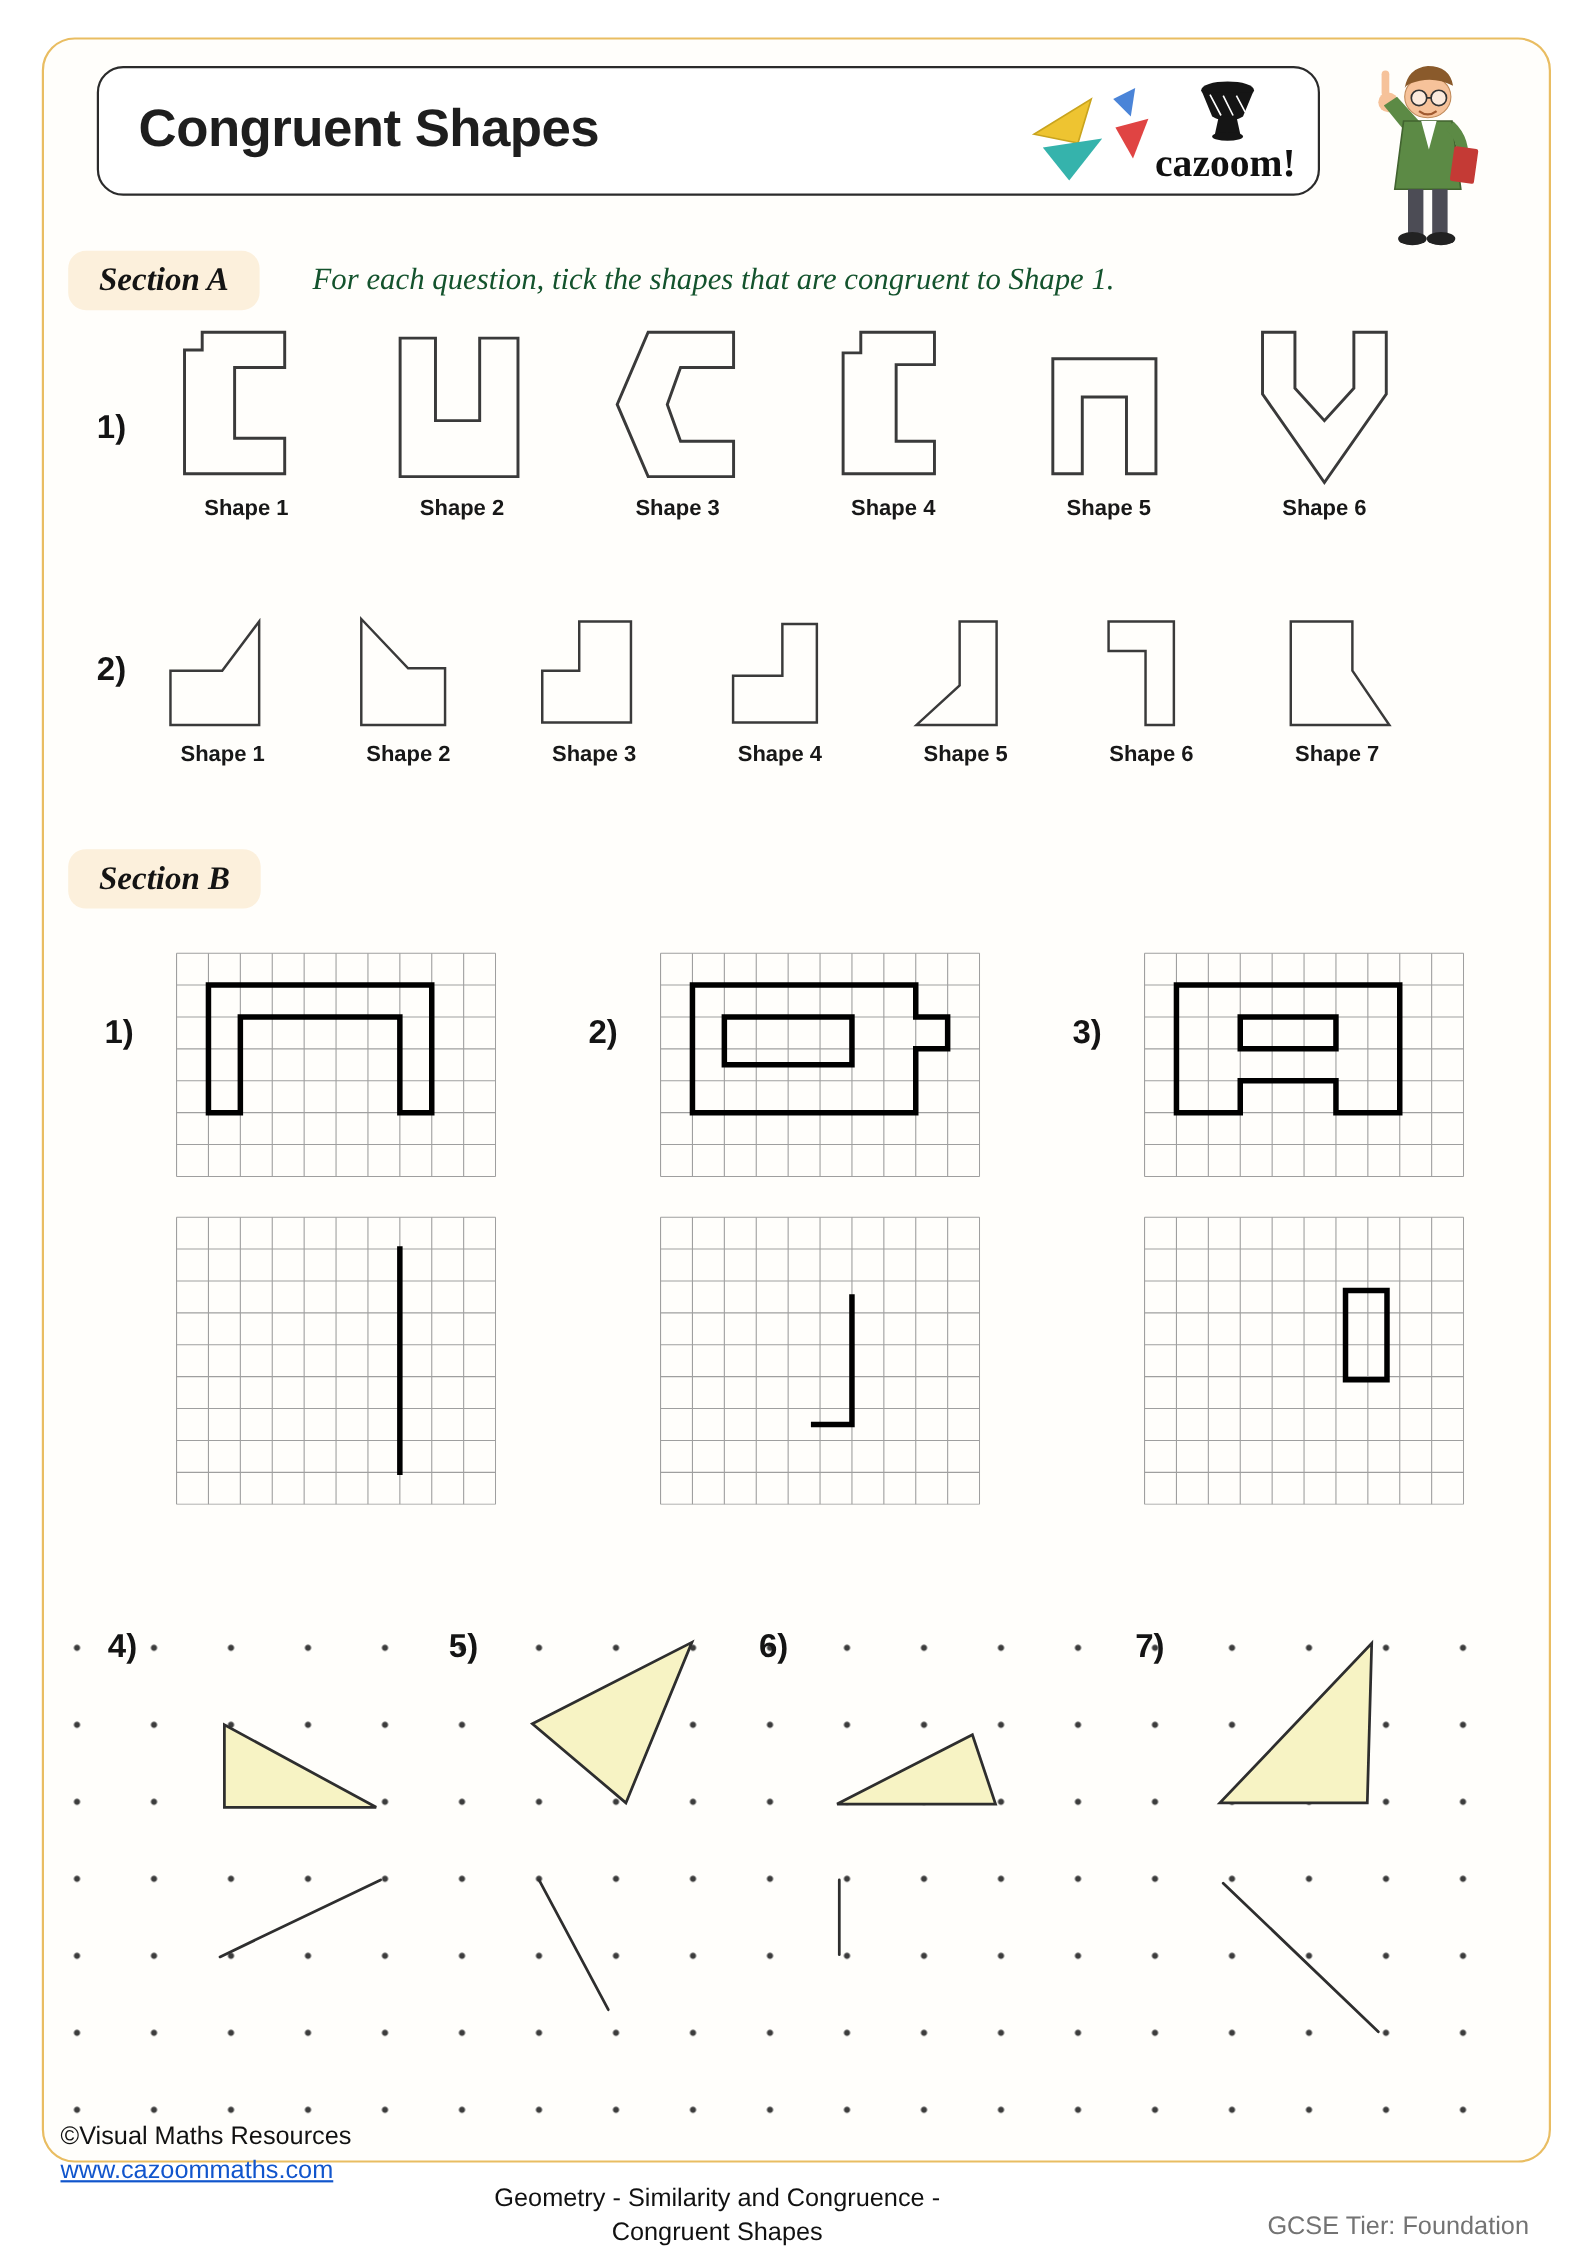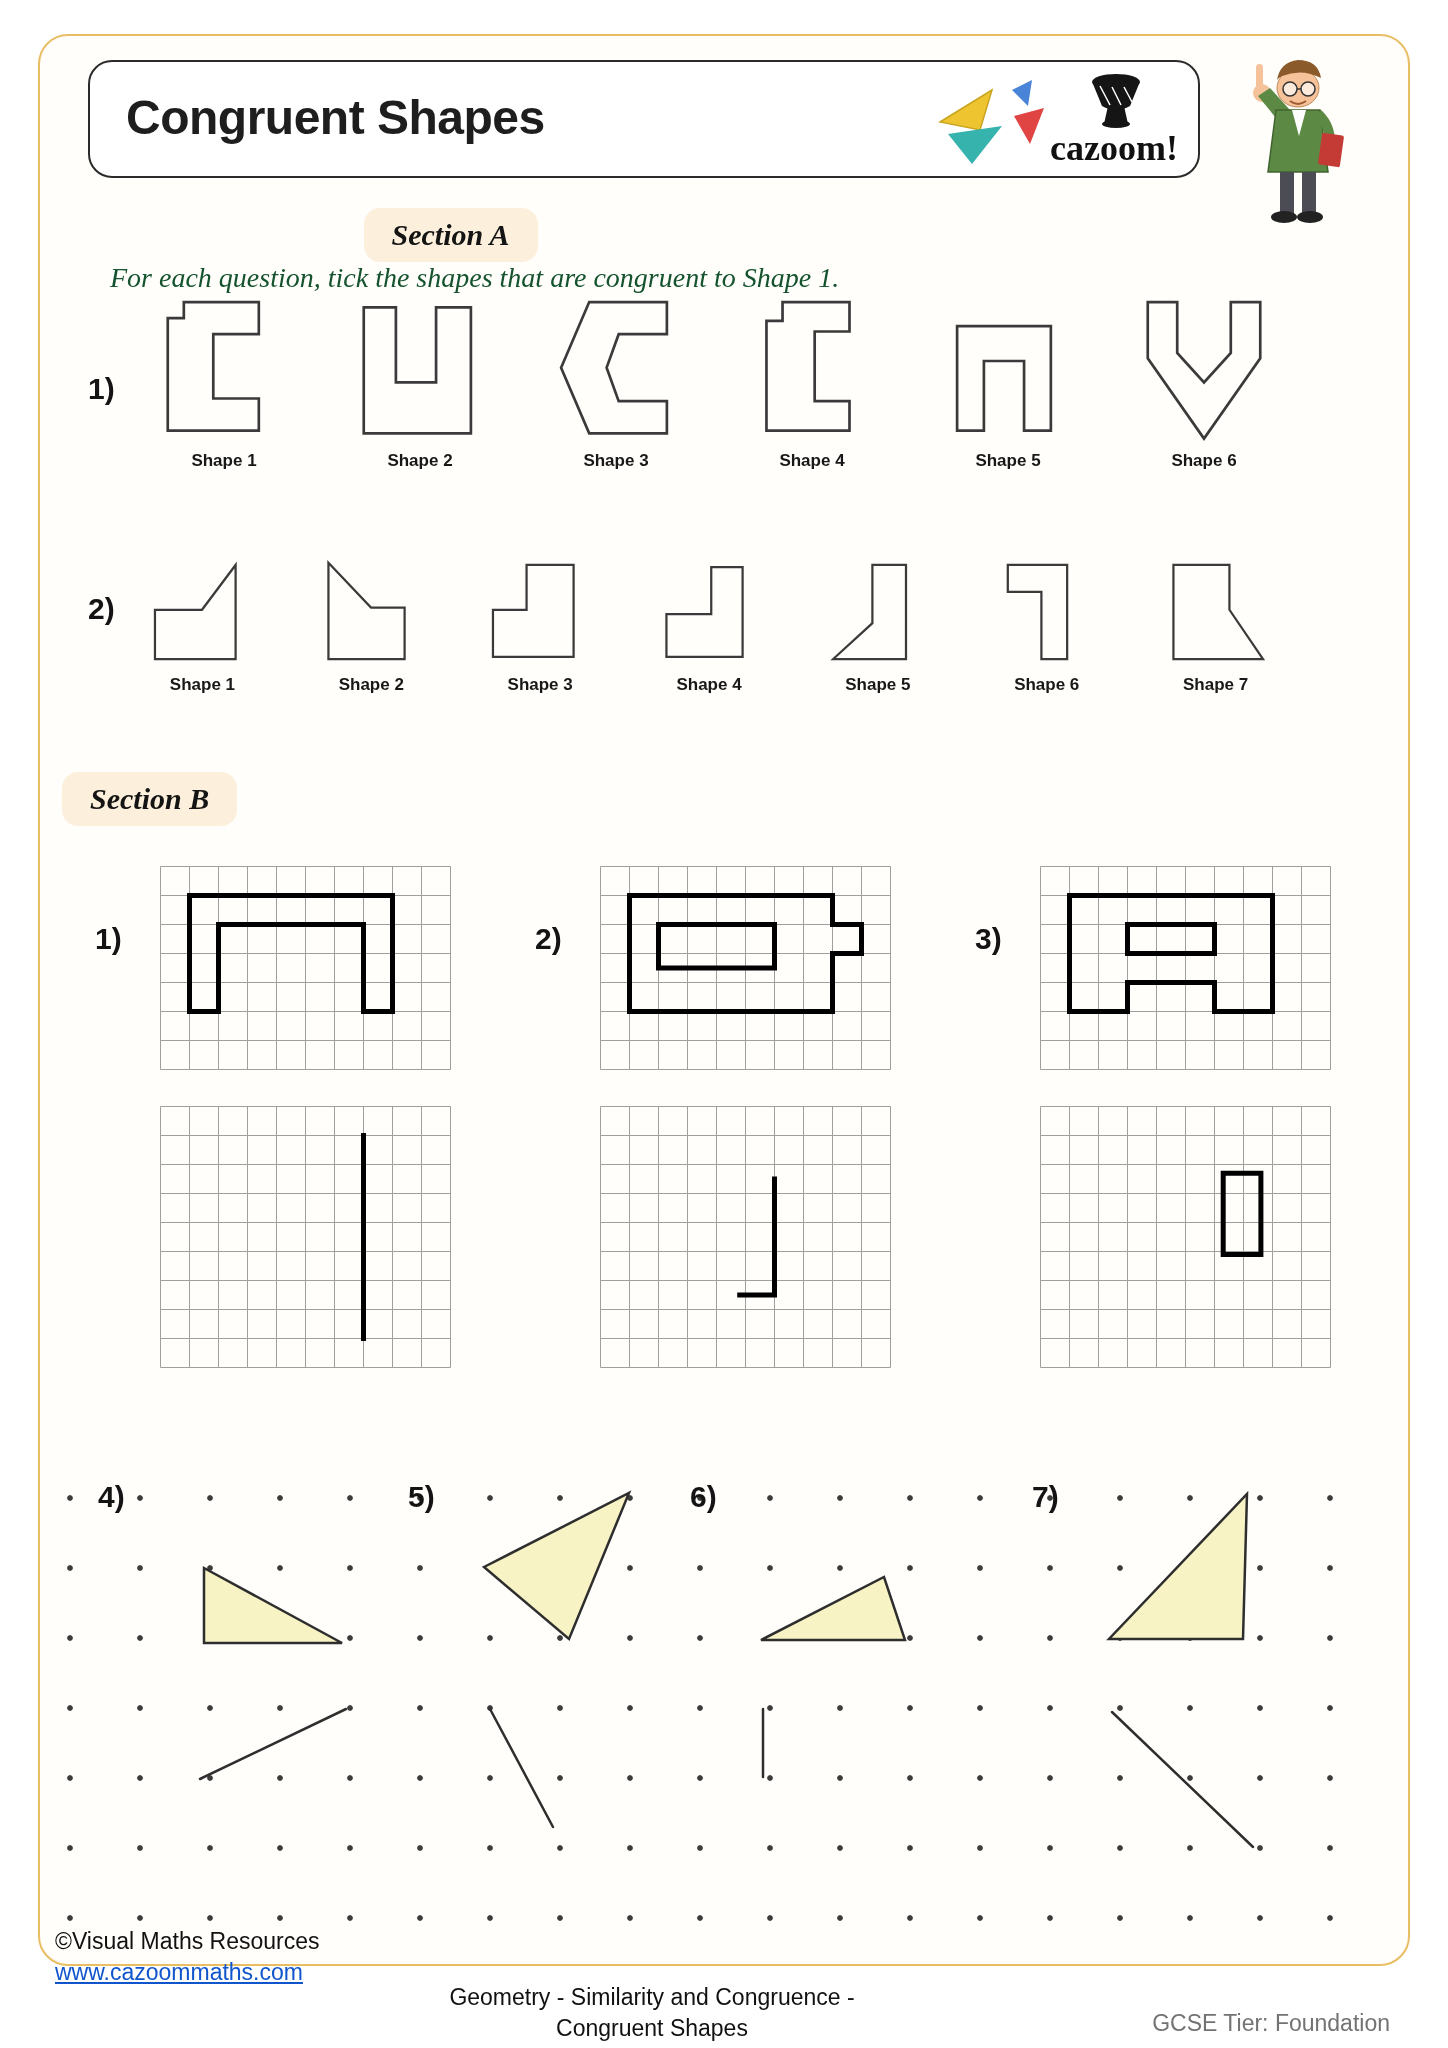--- a/index.html
+++ b/index.html
@@ -30,21 +30,21 @@
     position: absolute; left: 36px; top: 28px;
     font-size: 48px; font-weight: 800; color: #1e1e1e;
     letter-spacing: -0.5px;
   }
   #cazoom-logo { position: absolute; left: 848px; top: 8px; }
 
   #teacher { position: absolute; left: 1232px; top: 50px; width: 140px; height: 180px; }
 
   
   .section-row { position: absolute; left: 62px; display: flex; align-items: center; }
-  #section-a-row { top: 208px; flex-direction: column; }
+  #section-a-row { top: 228px; }
   #section-b-row { top: 772px; }
   .section-pill {
     background: #fcf0dc; border-radius: 16px;
     padding: 10px 28px;
     font-family: "Liberation Serif", serif; font-style: italic; font-weight: bold;
     font-size: 30px; color: #141414; white-space: nowrap;
   }
   .section-instruction {
     margin-left: 48px;
     font-family: "Liberation Serif", serif; font-style: italic;
@@ -56,21 +56,21 @@
   #q2-number { left: 88px; top: 592px; }
   #gq1-number { left: 95px; top: 922px; }
   #gq2-number { left: 535px; top: 922px; }
   #gq3-number { left: 975px; top: 922px; }
 
   
   .shape-row { position: absolute; display: flex; }
   #shape-row-1 { left: 126px; top: 294px; width: 1176px; }
   #shape-row-2 { left: 118px; top: 556px; width: 1182px; }
   .shape-cell { flex: 1; display: flex; flex-direction: column; align-items: center; justify-content: flex-end; }
-  .shape-label { margin-top: 7px; font-size: 17px; font-weight: bold; color: #181818; }
+  .shape-label { margin-top: 7px; font-size: 20px; font-weight: bold; color: #181818; }
 
   
   .grid-box { position: absolute; line-height: 0; }
   #grid-1-top    { left: 160px;  top: 866px; }
   #grid-2-top    { left: 600px;  top: 866px; }
   #grid-3-top    { left: 1040px; top: 866px; }
   #grid-1-bottom { left: 160px;  top: 1106px; }
   #grid-2-bottom { left: 600px;  top: 1106px; }
   #grid-3-bottom { left: 1040px; top: 1106px; }
 

